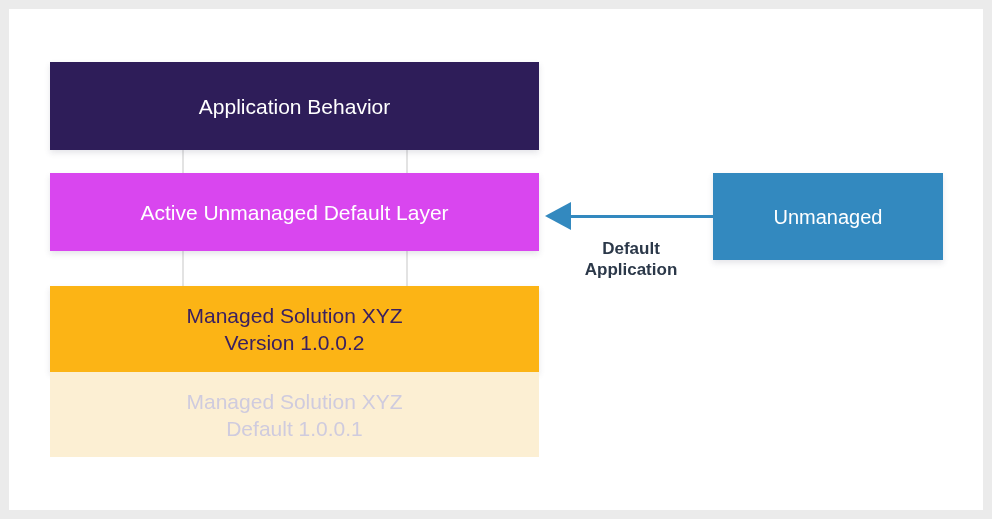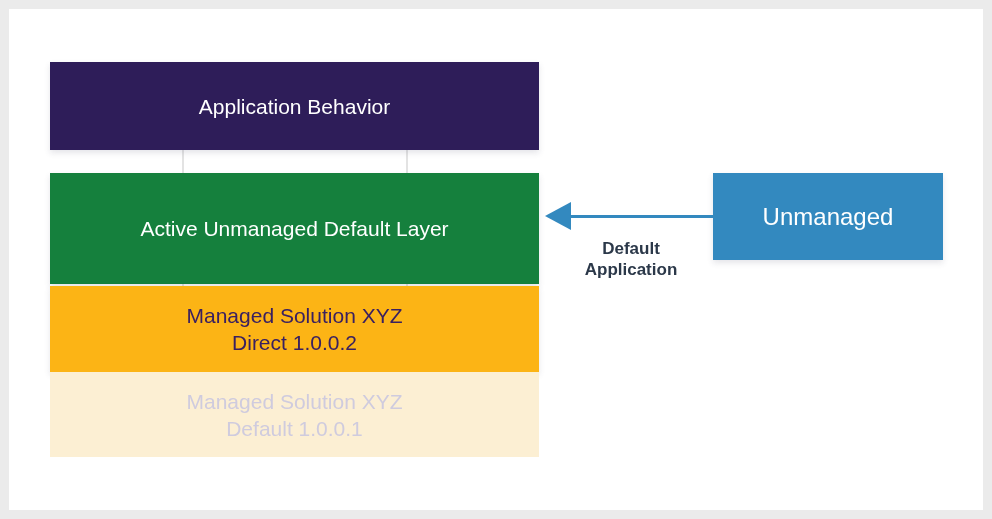--- a/index.html
+++ b/index.html
@@ -42,28 +42,28 @@
     z-index: 2;
   }
   .layer {
     left: 50px;
     width: 489px;
     font-size: 21px;
     line-height: 27px;
     box-shadow: 0 3px 6px rgba(70, 70, 100, 0.14);
   }
   .layer-app    { top: 62px;  height: 88px; background: #2e1d59; color: #ffffff; }
-  .layer-active { top: 173px; height: 111px; background: #15803d; color: #ffffff; }
+  .layer-active { top: 173px; height: 78px; background: #d946ef; color: #ffffff; }
   .layer-xyz2   { top: 286px; height: 86px; background: #fcb415; color: #3a2060; }
   .layer-xyz1   { top: 372px; height: 85px; background: #fcefd3; color: #cfcbde; box-shadow: none; }
   .solution-abc {
     left: 713px; top: 173px;
     width: 230px; height: 87px;
     background: #3389bf; color: #ffffff;
-    font-size: 24px;
+    font-size: 20px;
     line-height: 26px;
     box-shadow: 0 3px 6px rgba(70, 70, 100, 0.14);
   }
   .arrow-line {
     position: absolute;
     left: 567px; top: 215px;
     width: 146px; height: 3px;
     background: #3389bf;
     z-index: 2;
   }
@@ -100,21 +100,21 @@
   <div class="box layer layer-app">
     <span>Application Behavior</span>
   </div>
 
   <div class="box layer layer-active">
     <span>Active Unmanaged Default Layer</span>
   </div>
 
   <div class="box layer layer-xyz2">
     <span>Managed Solution XYZ</span>
-    <span>Direct 1.0.0.2</span>
+    <span>Version 1.0.0.2</span>
   </div>
 
   <div class="box layer layer-xyz1">
     <span>Managed Solution XYZ</span>
     <span>Default 1.0.0.1</span>
   </div>
 
   <div class="box solution-abc">
     <span>Unmanaged</span>
   </div>

